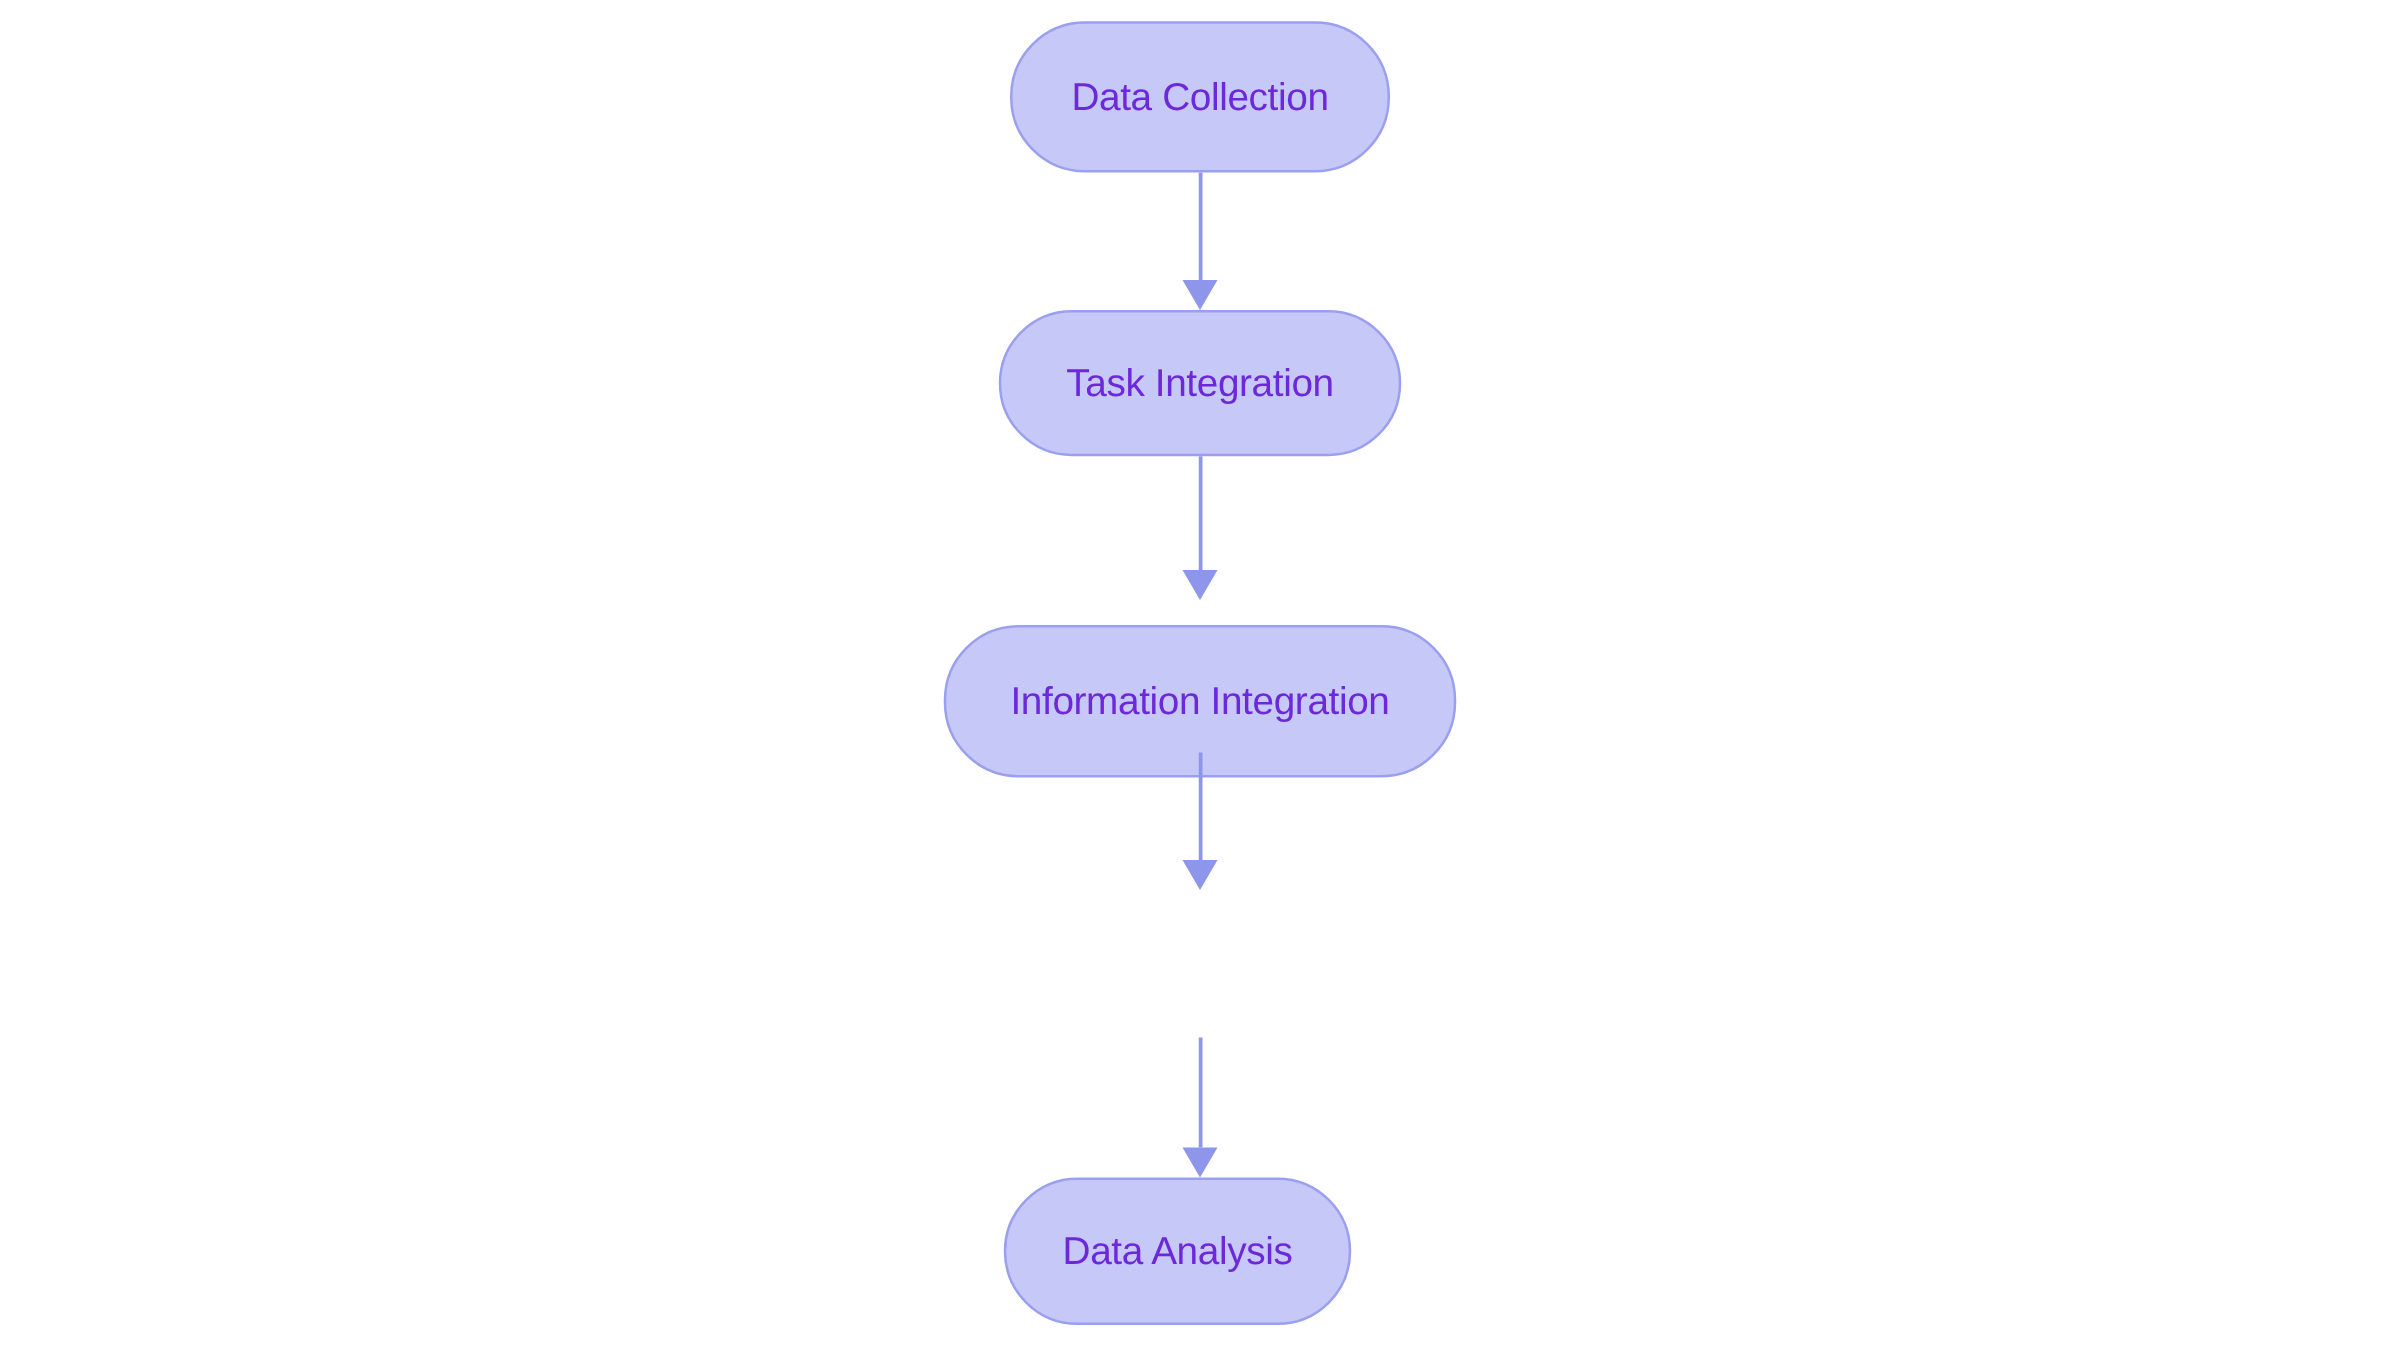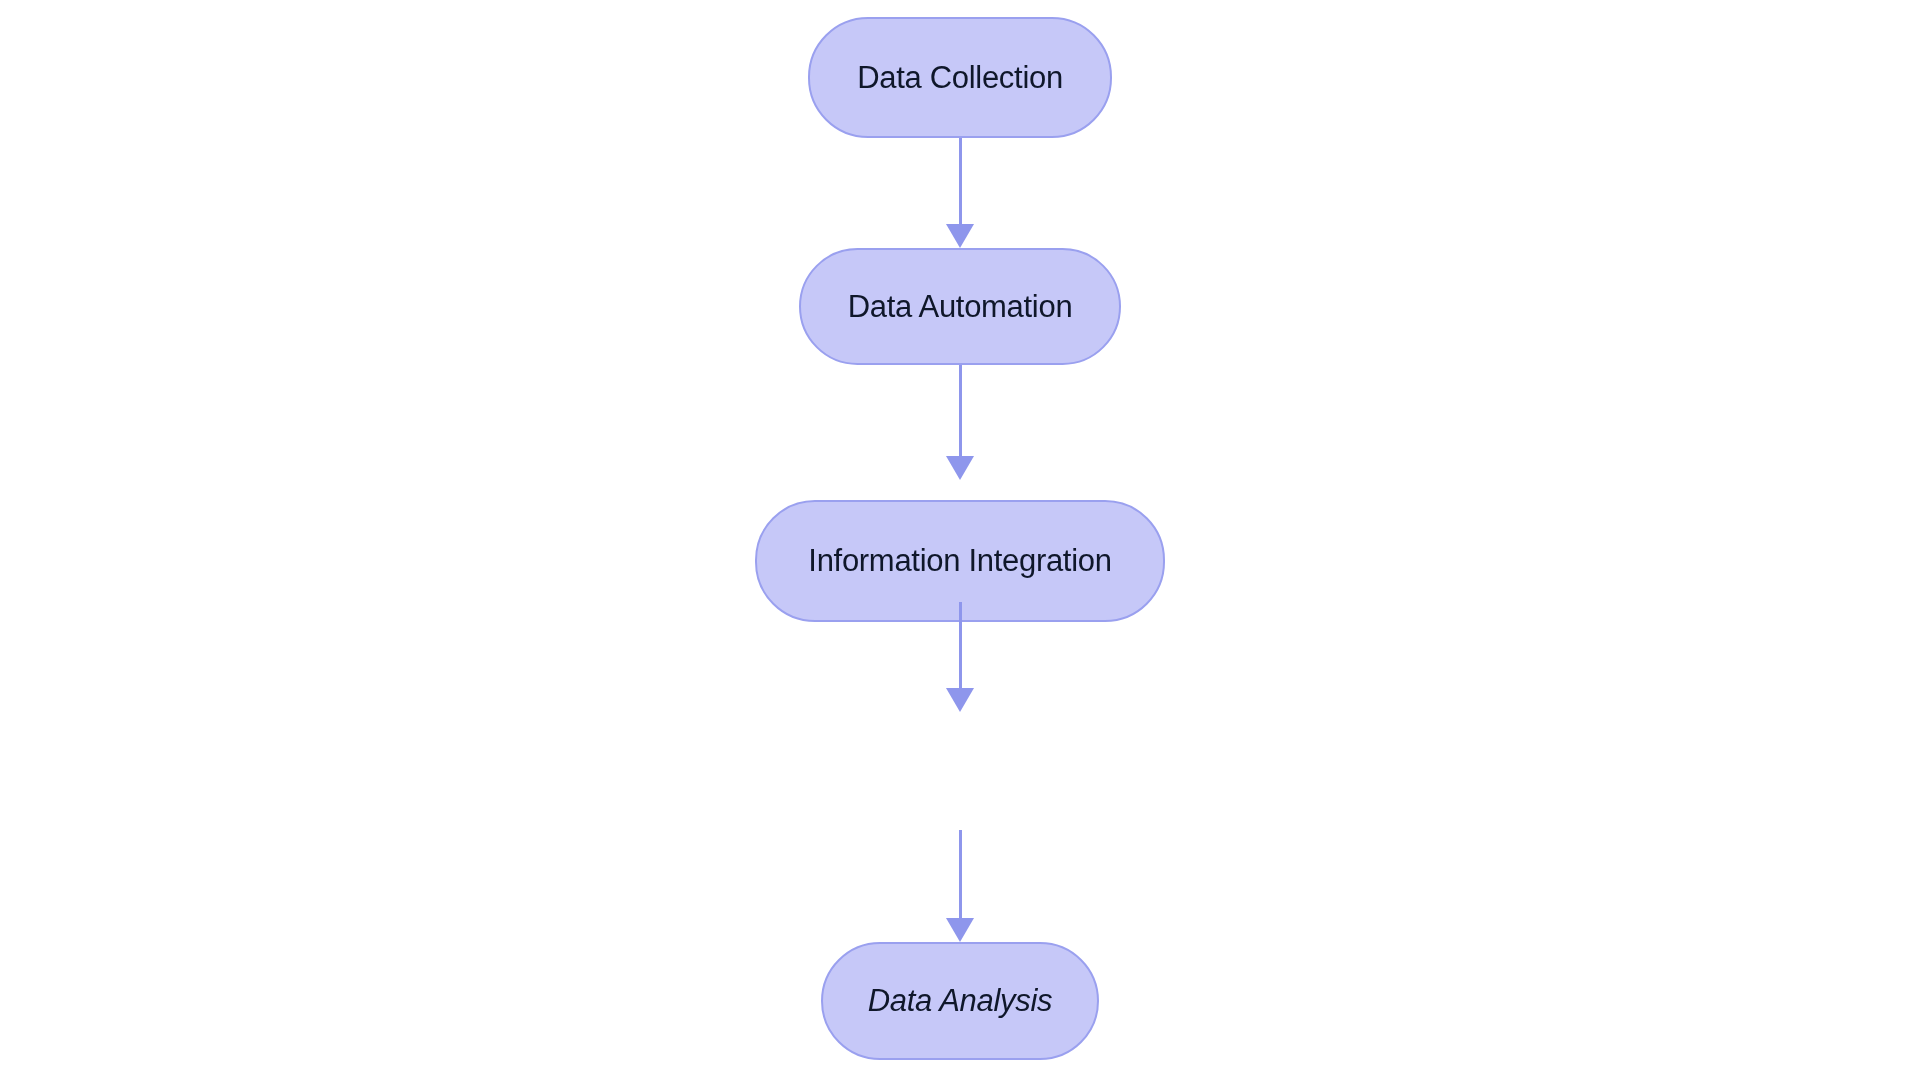--- a/index.html
+++ b/index.html
@@ -19,31 +19,31 @@
     position: absolute;
     box-sizing: border-box;
     background: #c6c8f8;
     border: 2px solid #9aa0ef;
     border-radius: 60px;
     display: flex;
     align-items: center;
     justify-content: center;
   }
   .node span {
-    color: #0f172a;
+    color: #6d28d9;
     font-size: 31px;
     letter-spacing: -0.3px;
     white-space: nowrap;
   }
   
   .n1 { left: 808px;  top: 17px;  width: 304px; height: 121px; }
   .n2 { left: 799px;  top: 248px; width: 322px; height: 117px; }
   .n3 { left: 755px;  top: 500px; width: 410px; height: 122px; }
   .n4 { left: 786px;  top: 712px; width: 348px; height: 118px; }
-  .n5 { left: 821px;  top: 942px; width: 278px; height: 118px; font-style: italic; }
+  .n5 { left: 803px;  top: 942px; width: 278px; height: 118px; }
 
   .arrow {
     position: absolute;
     left: 946px;          
     width: 28px;
     display: flex;
     flex-direction: column;
     align-items: center;
   }
   .arrow .shaft {
@@ -71,21 +71,21 @@
   <div class="node n1">
     <span>Data Collection</span>
   </div>
 
   <div class="arrow a1">
     <div class="shaft"></div>
     <div class="head"></div>
   </div>
 
   <div class="node n2">
-    <span>Data Automation</span>
+    <span>Task Integration</span>
   </div>
 
   <div class="arrow a2">
     <div class="shaft"></div>
     <div class="head"></div>
   </div>
 
   <div class="node n3">
     <span>Information Integration</span>
   </div>

